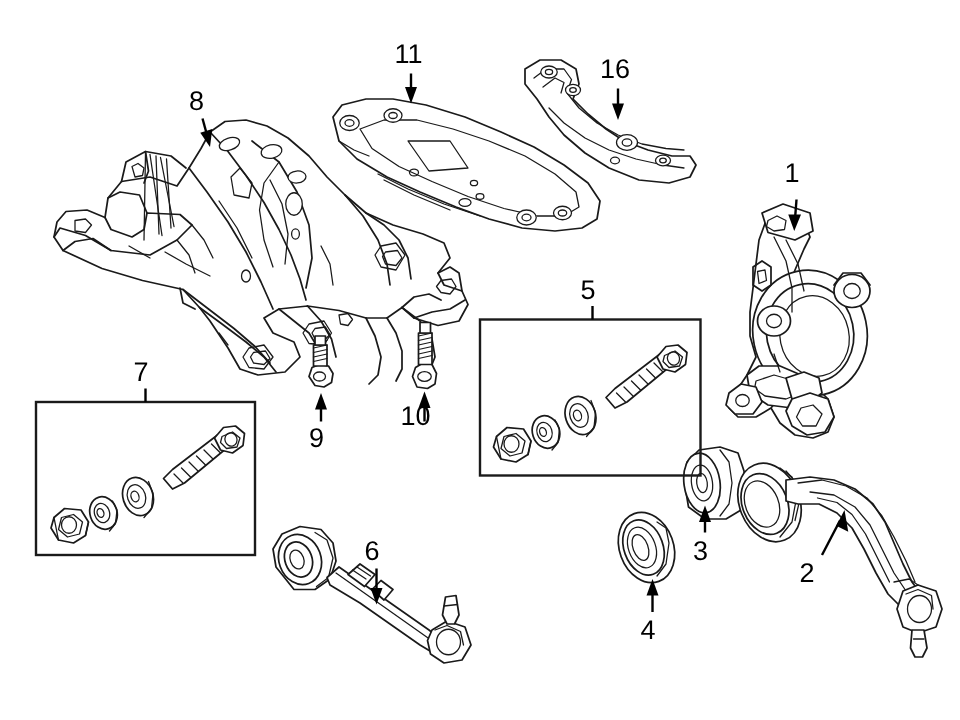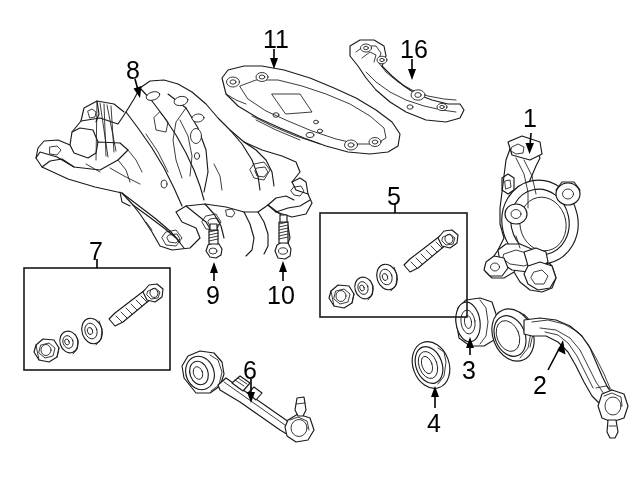--- a/index.html
+++ b/index.html
@@ -60,21 +60,21 @@
     fill: #000000;
   }
   .callout-box {
     fill: none;
     stroke: #1a1a1a;
     stroke-width: 1.6;
   }
   .lbl {
     position: absolute;
     font-family: "Liberation Sans", sans-serif;
-    font-size: 25px;
+    font-size: 18px;
     font-weight: 400;
     color: #000000;
     line-height: 1;
     white-space: nowrap;
     user-select: none;
   }
 </style>
 </head>
 <body>
 
@@ -454,17 +454,17 @@
 
   <div class="lbl" style="left:523px; top:106px;">1</div>
   <div class="lbl" style="left:533px; top:373px;">2</div>
   <div class="lbl" style="left:462px; top:358px;">3</div>
   <div class="lbl" style="left:427px; top:411px;">4</div>
   <div class="lbl" style="left:387px; top:184px;">5</div>
   <div class="lbl" style="left:243px; top:358px;">6</div>
   <div class="lbl" style="left:89px; top:239px;">7</div>
   <div class="lbl" style="left:126px; top:58px;">8</div>
   <div class="lbl" style="left:206px; top:283px;">9</div>
-  <div class="lbl" style="left:267px; top:283px;">10</div>
+  <div class="lbl" style="left:267px; top:268px;">10</div>
   <div class="lbl" style="left:263px; top:27px;">11</div>
   <div class="lbl" style="left:400px; top:37px;">16</div>
 
 </div>
 
 </body></html>

